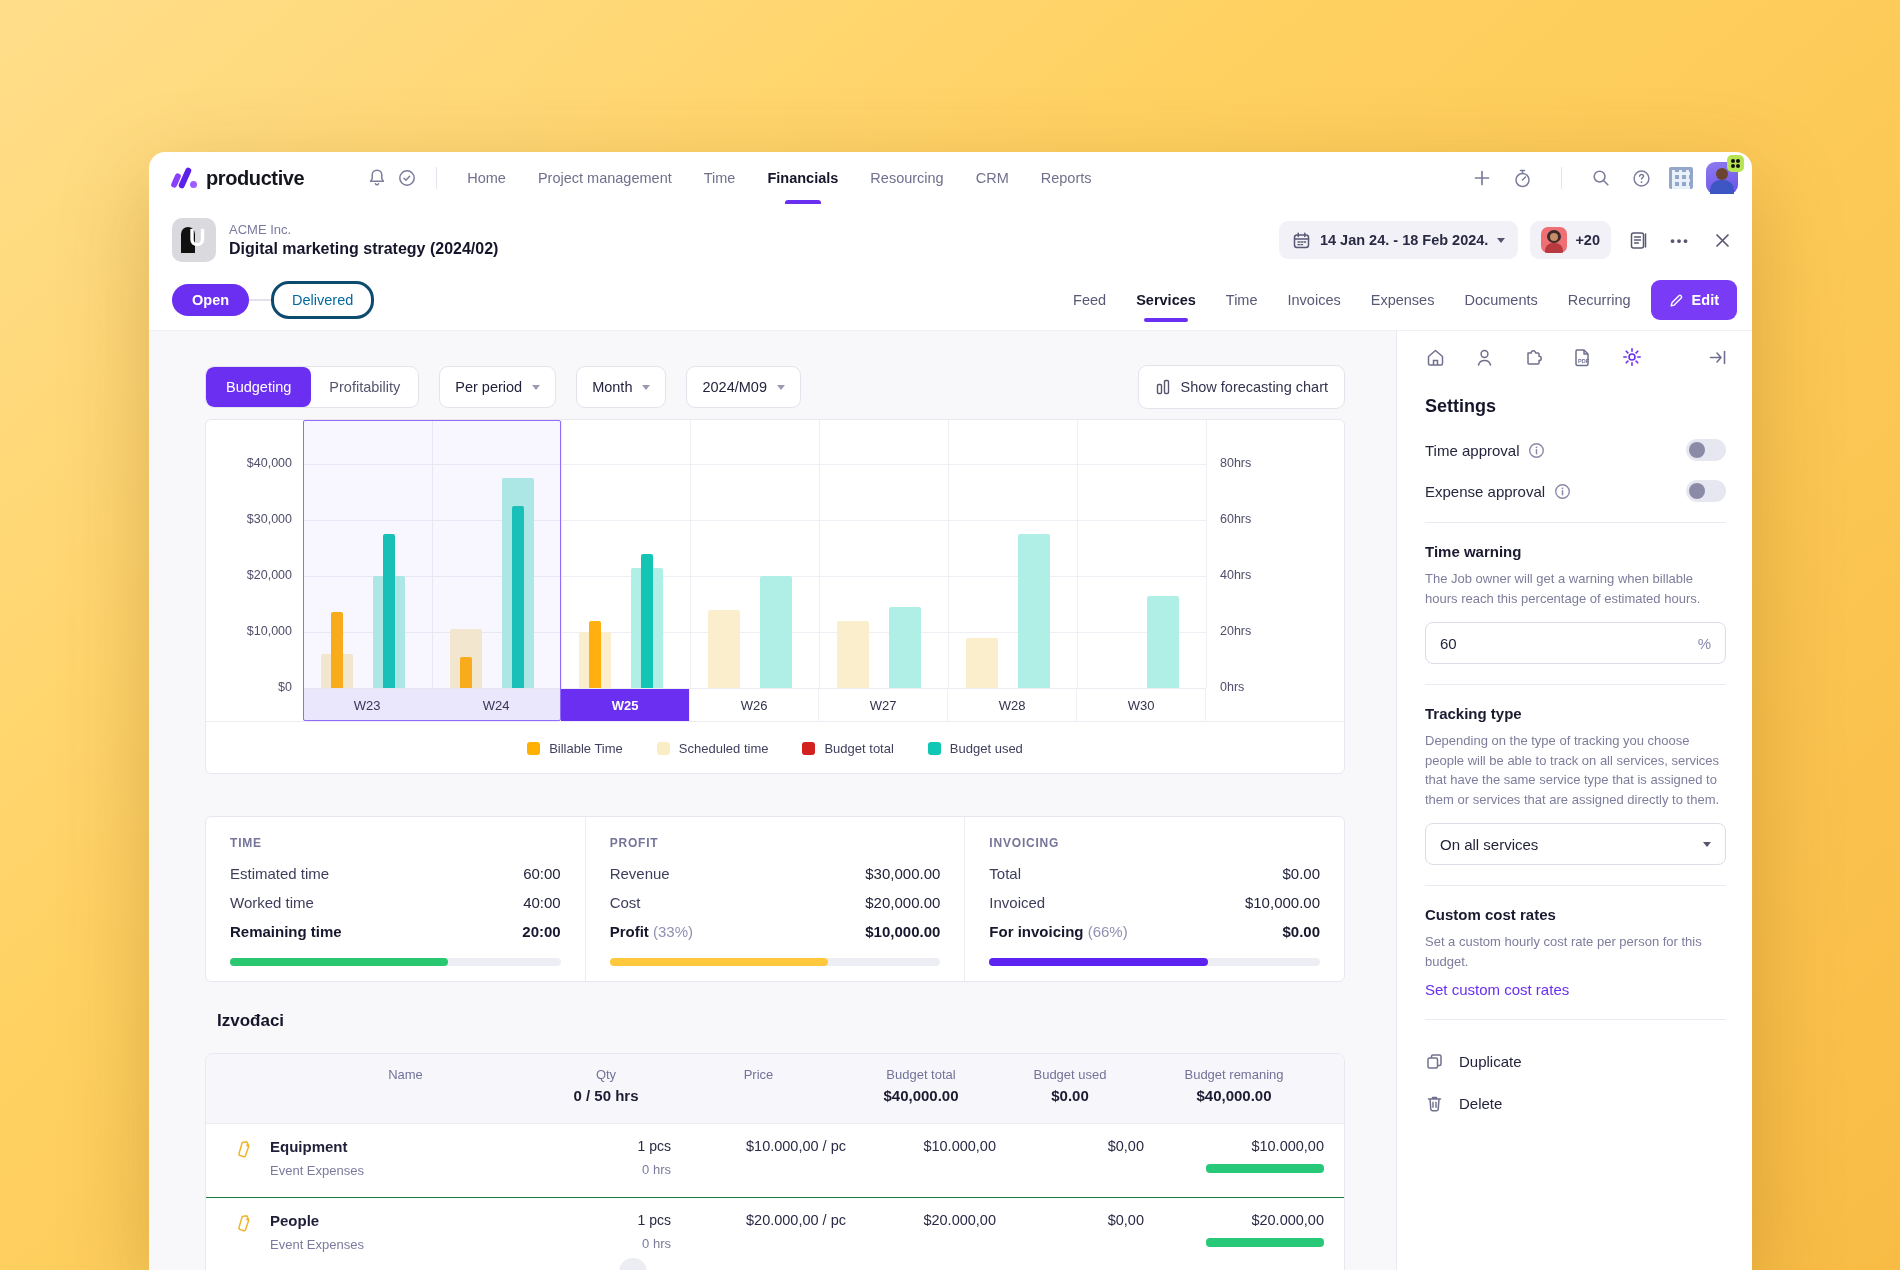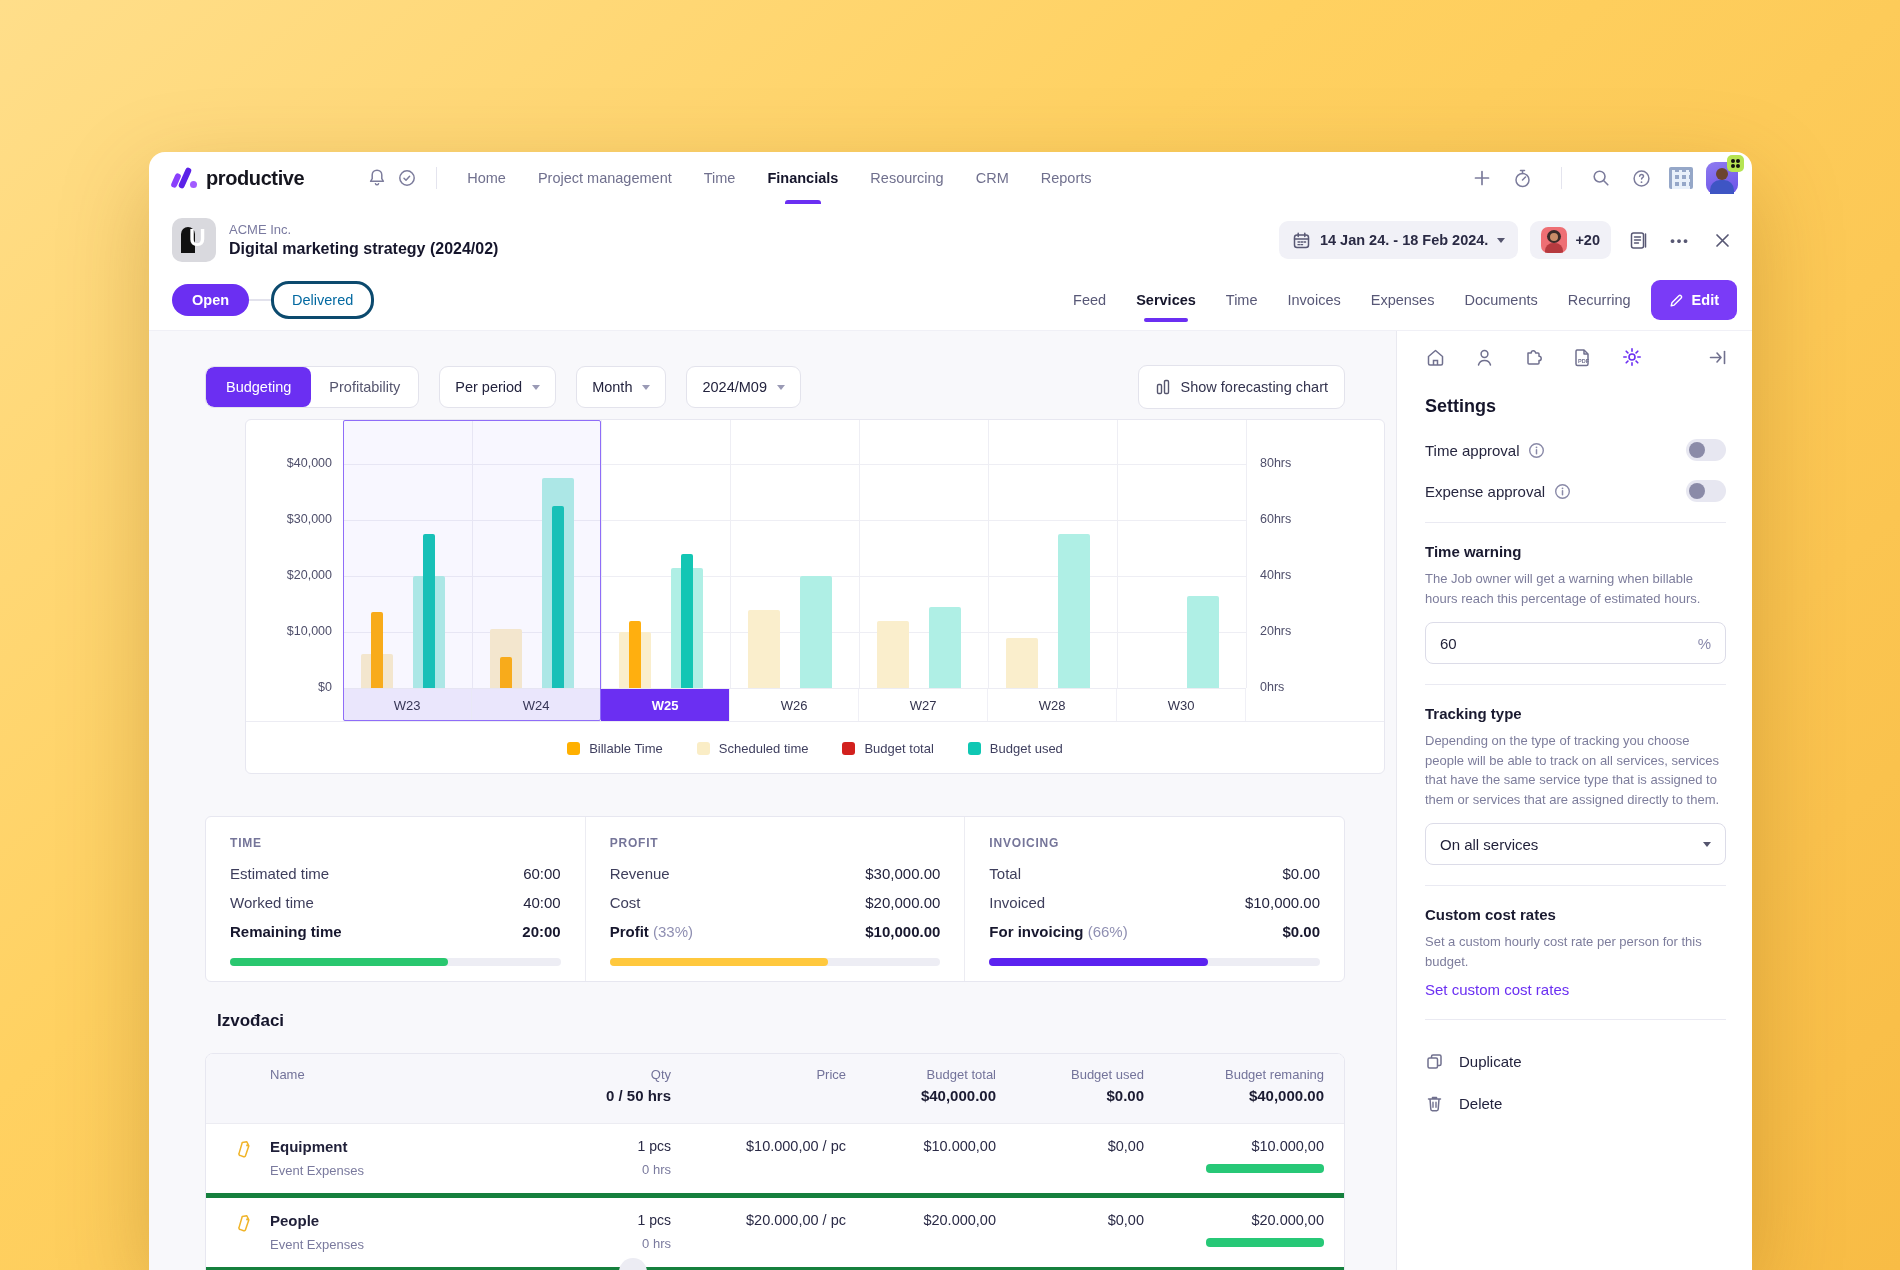--- a/index.html
+++ b/index.html
@@ -74,21 +74,21 @@
   .main{width:1247px; background:#F8F8FB; position:relative; flex:none;}
   
   .filters{position:absolute; left:56px; top:34px; right:51px; display:flex; align-items:center; gap:20px;}
   .seg{display:flex; border-radius:9px; overflow:hidden; border:1px solid #E3E3EC; background:#fff;}
   .seg .on{background:#6B2FF2; color:#fff; font-size:14.5px; padding:12px 20px; border-radius:8px; cursor:pointer;}
   .seg .off{color:#55556E; font-size:14.5px; padding:12px 18px; cursor:pointer;}
   .drop{background:#fff; border:1px solid #E3E3EC; border-radius:9px; padding:12px 15px; font-size:14.5px; color:#23233E; display:flex; align-items:center; gap:10px; cursor:pointer;}
   .drop .caret{border-top-color:#9A9AB5;}
   .btn-forecast{margin-left:auto; background:#fff; border:1px solid #E3E3EC; border-radius:9px; padding:0 16px; height:44px; display:flex; align-items:center; gap:10px; font-size:14.5px; color:#33334E; cursor:pointer;}
   
-  .chart-card{position:absolute; left:56px; top:88px; width:1140px; height:355px; background:#fff; border:1px solid #E7E7F0; border-radius:6px;margin-left:40px;}
+  .chart-card{position:absolute; left:56px; top:88px; width:1140px; height:355px; background:#fff; border:1px solid #E7E7F0; border-radius:6px;}
   .yaxis{position:absolute; top:0; font-size:12.5px; color:#4F4F6B;}
   .yaxis span{position:absolute; display:block;}
   .y-left{left:0; width:86px;} .y-left span{width:86px; text-align:right;}
   .y-right{left:1014px; width:120px;}
   .plot{position:absolute; left:97px; top:0; width:903px; height:268px; overflow:visible;}
   .hline{position:absolute; left:0; width:100%; height:1px; background:#EEEEF4;}
   .vline{position:absolute; top:0; width:1px; height:268px; background:#EEEEF4;}
   .bar{position:absolute; bottom:0; border-radius:2px 2px 0 0;}
   .selection{position:absolute; z-index:6; border:1.5px solid #8F6DF8; background:rgba(125,90,248,.05); border-radius:2px; pointer-events:none;}
   .xband{position:absolute; left:97px; top:268px; width:903px; height:33px; border-top:1px solid #ECECF3; display:flex;}
@@ -107,25 +107,25 @@
   .srow .val{color:#23233E;}
   .srow.bold, .srow.bold .val{color:#17172E; font-weight:bold;}
   .srow .note{color:#8F8FB2; font-weight:normal;}
   .pbar{position:absolute; left:24px; right:24px; bottom:15px; height:8px; background:#EDEDF4; border-radius:4px;}
   .pfill{height:100%; border-radius:4px;}
   
   .table-title{position:absolute; left:68px; top:680px; font-size:17px; font-weight:bold; color:#15152B;}
   .table-card{position:absolute; left:56px; top:722px; width:1140px; height:218px; background:#fff; border:1px solid #E7E7F0; border-radius:8px 8px 0 0; overflow:hidden;}
   .tgrid{display:grid; grid-template-columns:52px 1fr 130px 175px 150px 148px 180px; padding:0 20px 0 12px;}
   .thead{height:70px; background:#F7F7FB; border-bottom:1px solid #ECECF2;}
-  .thead .c{padding-top:13px;}
+  .thead .c{padding-top:13px;text-align:center;}
   .hlab{font-size:13px; color:#73739A;}
   .hval{font-size:15px; font-weight:bold; color:#1B1B32; margin-top:5px;}
   .num{text-align:right;}
-  .trow{height:74px; border-bottom:5px solid #15803d;}
+  .trow{height:74px; border-bottom:1px solid #15803d;}
   .trow .c{padding-top:14px;}
   .tagcell{display:flex; justify-content:center; padding-top:16px !important; color:#F0B429;}
   .rname{font-size:15px; font-weight:bold; color:#1F1F38;}
   .rsub{font-size:13px; color:#7A7A9E; margin-top:8px;}
   .rqty{font-size:14px; color:#2A2A46;}
   .rval{font-size:14.5px; color:#2A2A46;}
   .gbar{width:118px; height:9px; background:#27C877; border-radius:4px; margin-top:10px; margin-left:auto;}
   .peek{position:absolute; left:413px; bottom:-16px; width:28px; height:28px; border-radius:50%; background:#ECECF3;}
   
   .sidebar{flex:1; background:#fff; border-left:1px solid #E9E9F0; padding:0 16px 0 18px;}

